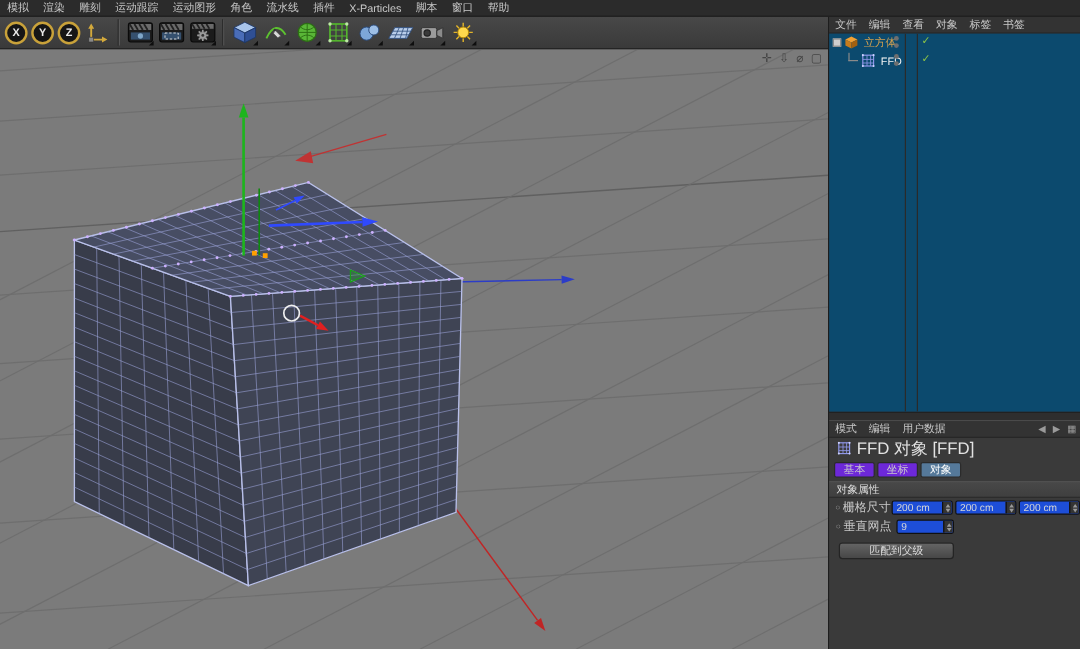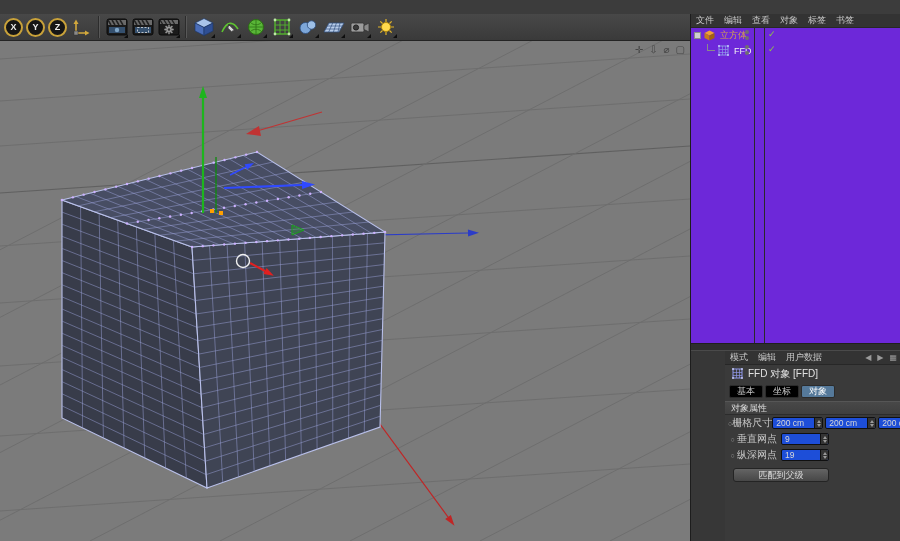--- a/index.html
+++ b/index.html
@@ -30,40 +30,40 @@
   .vp-nav span{font-size:10px;color:#454545;line-height:12px;cursor:default;}
 
   
   .rpanel{position:absolute;left:690px;top:14px;width:210px;height:527px;background:#373737;
           border-left:1px solid #1d1d1d;display:flex;flex-direction:column;}
   .pmenu{height:14px;background:#333;border-bottom:1px solid #272727;display:flex;align-items:center;flex:0 0 auto;}
   .pmenu span{font-size:9px;color:#c8c8c8;padding:0 5px;white-space:nowrap;}
   .pmenu .spacer{flex:1;padding:0;}
   .pmenu .mini{font-size:8px;color:#9a9a9a;padding:0 3px;}
 
-  .om-body{position:relative;height:315px;background:#6d28d9;flex:0 0 auto;overflow:hidden;}
+  .om-body{position:relative;height:315px;background:#0c4a6e;flex:0 0 auto;overflow:hidden;}
   .om-col{position:absolute;top:0;bottom:0;width:1px;background:#2a2a2a;}
   .c1{left:63px}.c2{left:73px}
   .om-row{position:relative;height:15px;display:flex;align-items:center;}
   .expander{width:7px;height:7px;background:#cfcfcf;border:1px solid #8a8a8a;margin-left:3px;flex:0 0 auto;}
   .connector{width:8px;height:7px;border-left:1px solid #8a8a8a;border-bottom:1px solid #8a8a8a;
              margin-left:16px;margin-bottom:6px;flex:0 0 auto;}
   .obj-icon{width:12px;height:12px;margin-left:3px;flex:0 0 auto;display:inline-flex;}
   .om-label{font-size:9px;margin-left:4px;white-space:nowrap;}
   .vis-dots{position:absolute;left:54px;top:2px;display:flex;flex-direction:column;gap:2px;}
   .vis-dots i{width:4px;height:4px;border-radius:50%;background:#6f6f6f;display:block;}
   .check{position:absolute;left:77px;top:1px;font-size:9px;color:#8fc645;}
 
   .hdivider{height:8px;background:#2e2e2e;border-top:1px solid #1f1f1f;border-bottom:1px solid #4a4a4a;flex:0 0 auto;}
 
-  .am{flex:1;background:#3a3a3a;display:flex;flex-direction:column;margin-left:34px;}
+  .am{flex:1;background:#3a3a3a;display:flex;flex-direction:column;}
   .am-title{height:18px;display:flex;align-items:center;padding-left:4px;gap:4px;flex:0 0 auto;}
-  .am-title .t{font-size:10px;color:#e2e2e2;}
+  .am-title .t{font-size:14px;color:#e2e2e2;}
   .am-tabs{height:16px;display:flex;align-items:center;gap:2px;padding-left:4px;flex:0 0 auto;}
-  .am-tab{height:13px;padding:0 7px;font-size:9px;color:#c9c9c9;background:#000000;
+  .am-tab{height:13px;padding:0 7px;font-size:9px;color:#c9c9c9;background:#6d28d9;
           border:1px solid #2b2b2b;border-radius:2px;display:flex;align-items:center;cursor:default;}
   .am-tab.active{background:#55799a;color:#fff;}
   .am-section{height:14px;background:linear-gradient(#484848,#3f3f3f);border-top:1px solid #565656;
           border-bottom:1px solid #2c2c2c;font-size:9px;color:#ddd;display:flex;align-items:center;
           padding-left:6px;margin-top:2px;flex:0 0 auto;}
   .am-row{display:flex;align-items:center;height:16px;padding-left:3px;flex:0 0 auto;}
   .key-dot{width:9px;font-size:7px;color:#999;text-align:center;}
   .am-label{width:44px;font-size:10px;color:#c9c9c9;white-space:nowrap;}
   .fields{display:flex;gap:2px;}
   .field{height:12px;background:#1d4ed8;border:1px solid #101010;border-radius:2px;display:flex;overflow:hidden;}
@@ -74,20 +74,34 @@
   .stp .up{border-bottom:3px solid #9a9a9a;}
   .stp .dn{border-top:3px solid #9a9a9a;}
   .match-btn{margin:5px 0 0 8px;width:96px;height:14px;background:linear-gradient(#646464,#474747);
           border:1px solid #242424;border-radius:3px;color:#ddd;font-size:9px;line-height:10px;cursor:default;}
 </style>
 </head>
 <body>
 
 <div class="app">
 
+  <div class="menubar" id="menubar">
+      <span>模拟</span>
+      <span>渲染</span>
+      <span>雕刻</span>
+      <span>运动跟踪</span>
+      <span>运动图形</span>
+      <span>角色</span>
+      <span>流水线</span>
+      <span>插件</span>
+      <span>X-Particles</span>
+      <span>脚本</span>
+      <span>窗口</span>
+      <span>帮助</span>
+    </div>
 
   <div class="toolbar">
     <div class="circ">
         <span>X</span>
       </div>
     <div class="circ">
         <span>Y</span>
       </div>
     <div class="circ">
         <span>Z</span>
@@ -478,30 +492,17 @@
             <span class="fields">
               <span class="field" style="width: 48px;">
                 <span class="val">9</span>
                 <span class="stp">
                   <b class="up"></b>
                   <b class="dn"></b>
                 </span>
               </span>
             </span>
           </div>
-          <div class="am-row">
-            <span class="key-dot">○</span>
-            <span class="am-label">纵深网点</span>
-            <span class="fields">
-              <span class="field" style="width: 48px;">
-                <span class="val">19</span>
-                <span class="stp">
-                  <b class="up"></b>
-                  <b class="dn"></b>
-                </span>
-              </span>
-            </span>
-          </div>
         </div>
       <button class="match-btn">匹配到父级</button>
     </div>
   </div>
 </div>
 
 </body></html>

